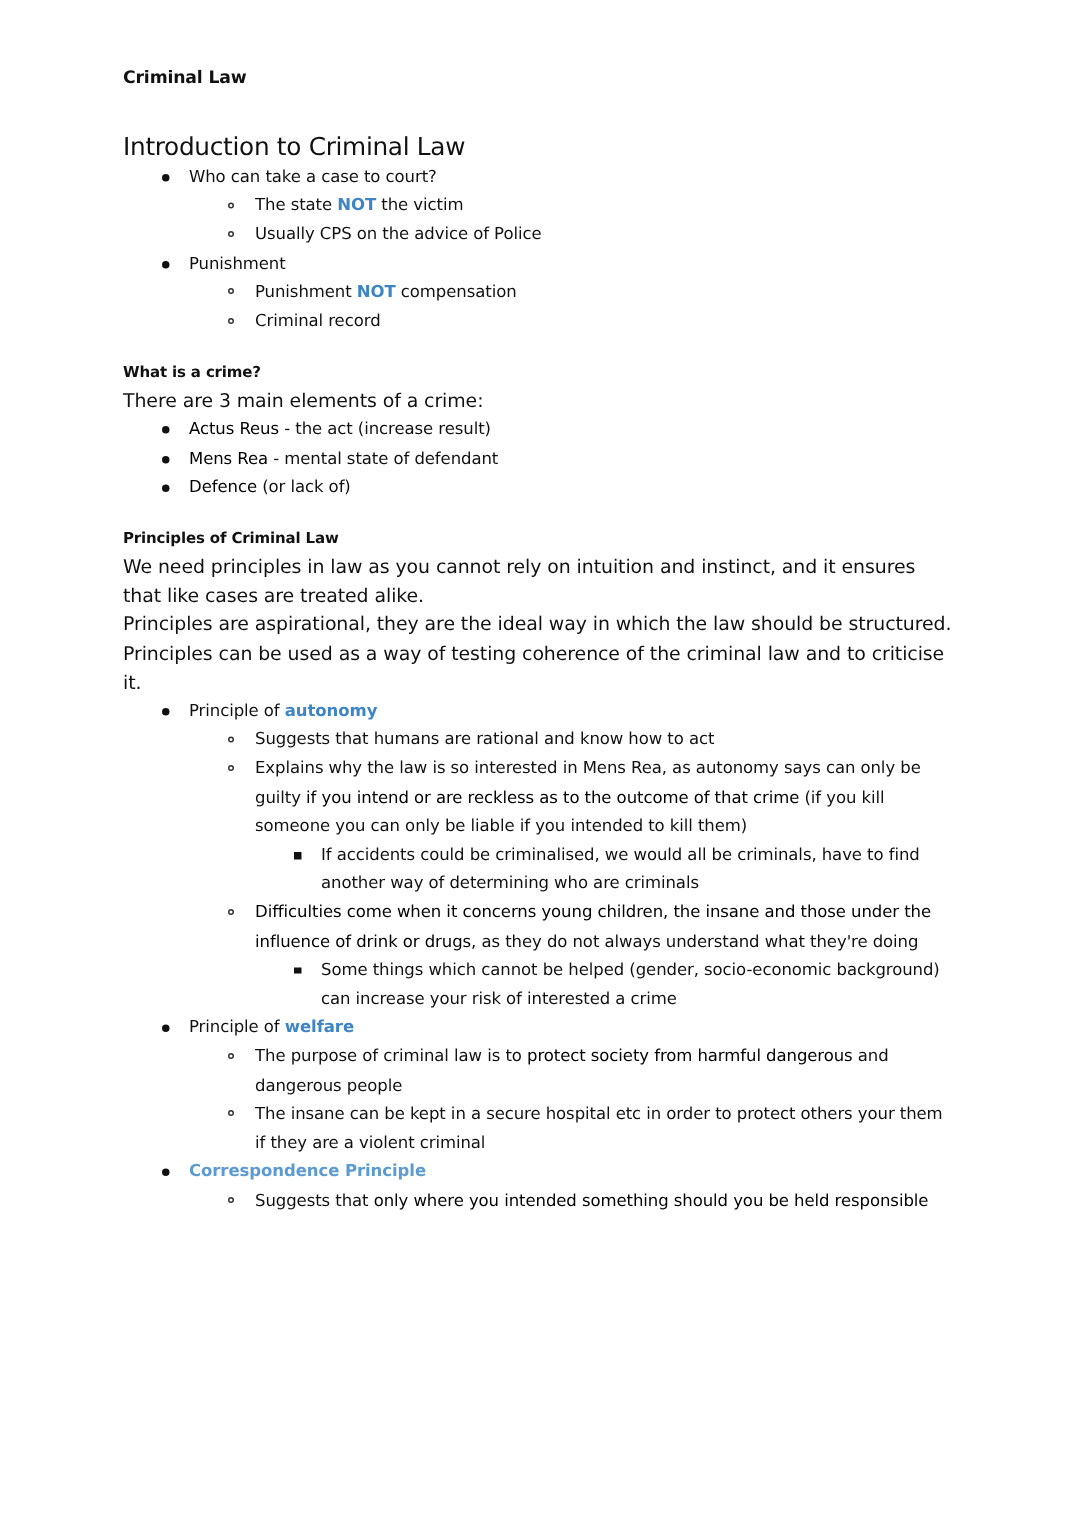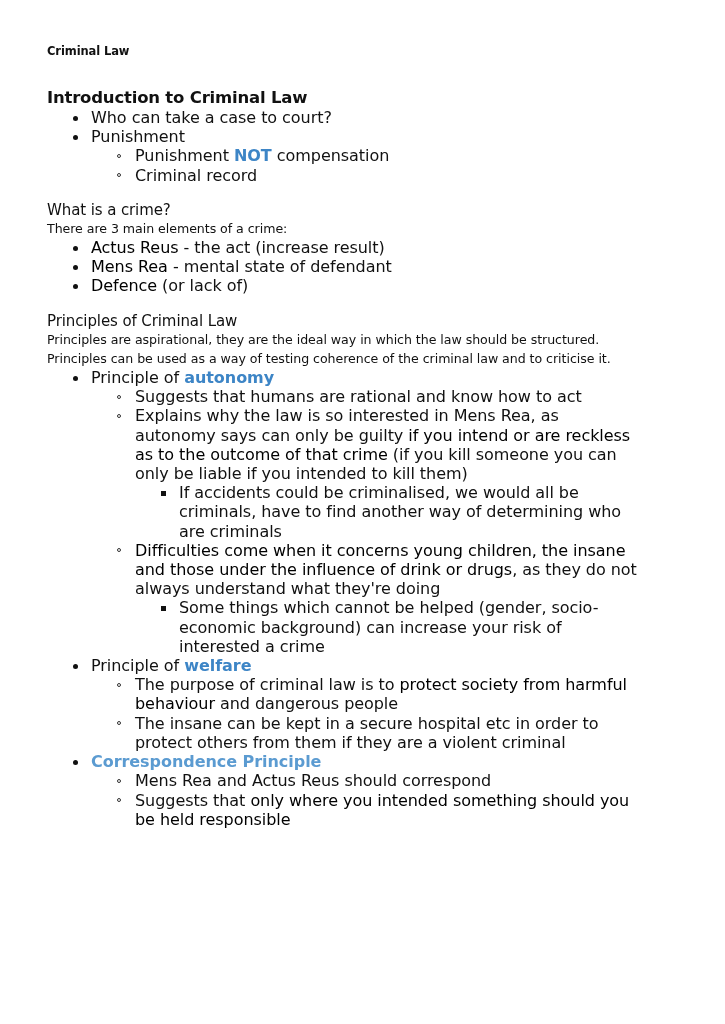--- a/index.html
+++ b/index.html
@@ -13,64 +13,64 @@
     font-family: "DejaVu Sans", sans-serif;
     color: #111111;
     -webkit-font-smoothing: antialiased;
   }
   .page {
     position: relative;
     width: 725px;
     height: 1024px;
     background: #ffffff;
     box-sizing: border-box;
-    padding: 40px 87px 0 47px;
+    padding: 40px 87px 0 82px;
   }
 
   
   .doc-title {
     font-size: 11.5px;
     font-weight: bold;
     letter-spacing: -0.1px;
     margin: 0;
     padding-top: 4px;
     line-height: 15px;
   }
   .h1 {
     font-size: 16.5px;
-    font-weight: bold;
+    font-weight: normal;
     letter-spacing: -0.2px;
     margin: 0;
     padding-top: 28px;
     line-height: 21px;
   }
   .h2 {
-    font-size: 15px;
-    font-weight: normal;
+    font-size: 10px;
+    font-weight: bold;
     letter-spacing: -0.1px;
     margin: 0;
     line-height: 17px;
   }
   p.body {
     font-size: 12.6px;
     line-height: 19.2px;
     margin: 0;
     letter-spacing: -0.05px;
   }
   .gap-md { height: 17px; }
 
   
   ul.lvl {
     list-style: none;
     margin: 0;
     padding: 0;
   }
   ul.lvl > li {
     position: relative;
-    font-size: 16px;
+    font-size: 11px;
     line-height: 19.2px;
     letter-spacing: -0.05px;
   }
   
   ul.l1 > li {
     padding-left: 44px;
   }
   ul.l1 > li::before {
     content: "";
     position: absolute;
@@ -134,20 +134,24 @@
 <div class="page">
 
   <div class="doc-title">Criminal Law</div>
 
   <h1 class="h1">Introduction to Criminal Law</h1>
 
 
   <ul class="lvl l1">
     <li>
       <span>Who can take a case to court?</span>
+      <ul class="lvl l2">
+        <li><span>The state </span><span class="blue-bold">NOT</span><span> the victim</span></li>
+        <li><span>Usually CPS on the advice of Police</span></li>
+      </ul>
     </li>
     <li>
       <span>Punishment</span>
       <ul class="lvl l2">
         <li><span>Punishment </span><span class="blue-bold">NOT</span><span> compensation</span></li>
         <li><span>Criminal record</span></li>
       </ul>
     </li>
   </ul>
 
@@ -158,20 +162,21 @@
 
   <ul class="lvl l1">
     <li><span class="blue">Actus Reus</span><span> - the act (increase result)</span></li>
     <li><span class="blue">Mens Rea</span><span> - mental state of defendant</span></li>
     <li><span class="blue">Defence</span><span> (or lack of)</span></li>
   </ul>
 
   <div class="gap-md"></div>
 
   <h2 class="h2">Principles of Criminal Law</h2>
+  <p class="body">We need principles in law as you cannot rely on intuition and instinct, and it ensures that like cases are treated alike.</p>
   <p class="body">Principles are aspirational, they are the ideal way in which the law should be structured.</p>
   <p class="body">Principles can be used as a way of testing coherence of the criminal law and to criticise it.</p>
 
   <ul class="lvl l1">
 
     <li>
       <span>Principle of </span><span class="blue-bold">autonomy</span>
       <ul class="lvl l2">
         <li><span>Suggests that humans are rational and know how to act</span></li>
         <li>
@@ -185,28 +190,27 @@
           <ul class="lvl l3">
             <li><span>Some things which cannot be helped (gender, socio-economic background) can increase your risk of interested a crime</span></li>
           </ul>
         </li>
       </ul>
     </li>
 
     <li>
       <span>Principle of </span><span class="blue-bold">welfare</span>
       <ul class="lvl l2">
-        <li><span>The purpose of criminal law is to </span><span class="blue">protect society from harmful behaviour</span><span> and dangerous people</span></li>
-        <li><span>The insane can be kept in a secure hospital etc in order to protect others from them if they are a violent criminal</span></li>
+        <li><span>The purpose of criminal law is to </span><span class="blue">protect society from harmful dangerous</span><span> and dangerous people</span></li>
+        <li><span>The insane can be kept in a secure hospital etc in order to protect others your them if they are a violent criminal</span></li>
       </ul>
     </li>
 
     <li>
       <span class="blue-head">Correspondence Principle</span>
       <ul class="lvl l2">
-        <li><span>Mens Rea and Actus Reus should correspond</span></li>
         <li><span>Suggests that </span><span class="blue">only where you intended something should you be held responsible</span></li>
       </ul>
     </li>
 
   </ul>
 
 </div>
 
 </body></html>

